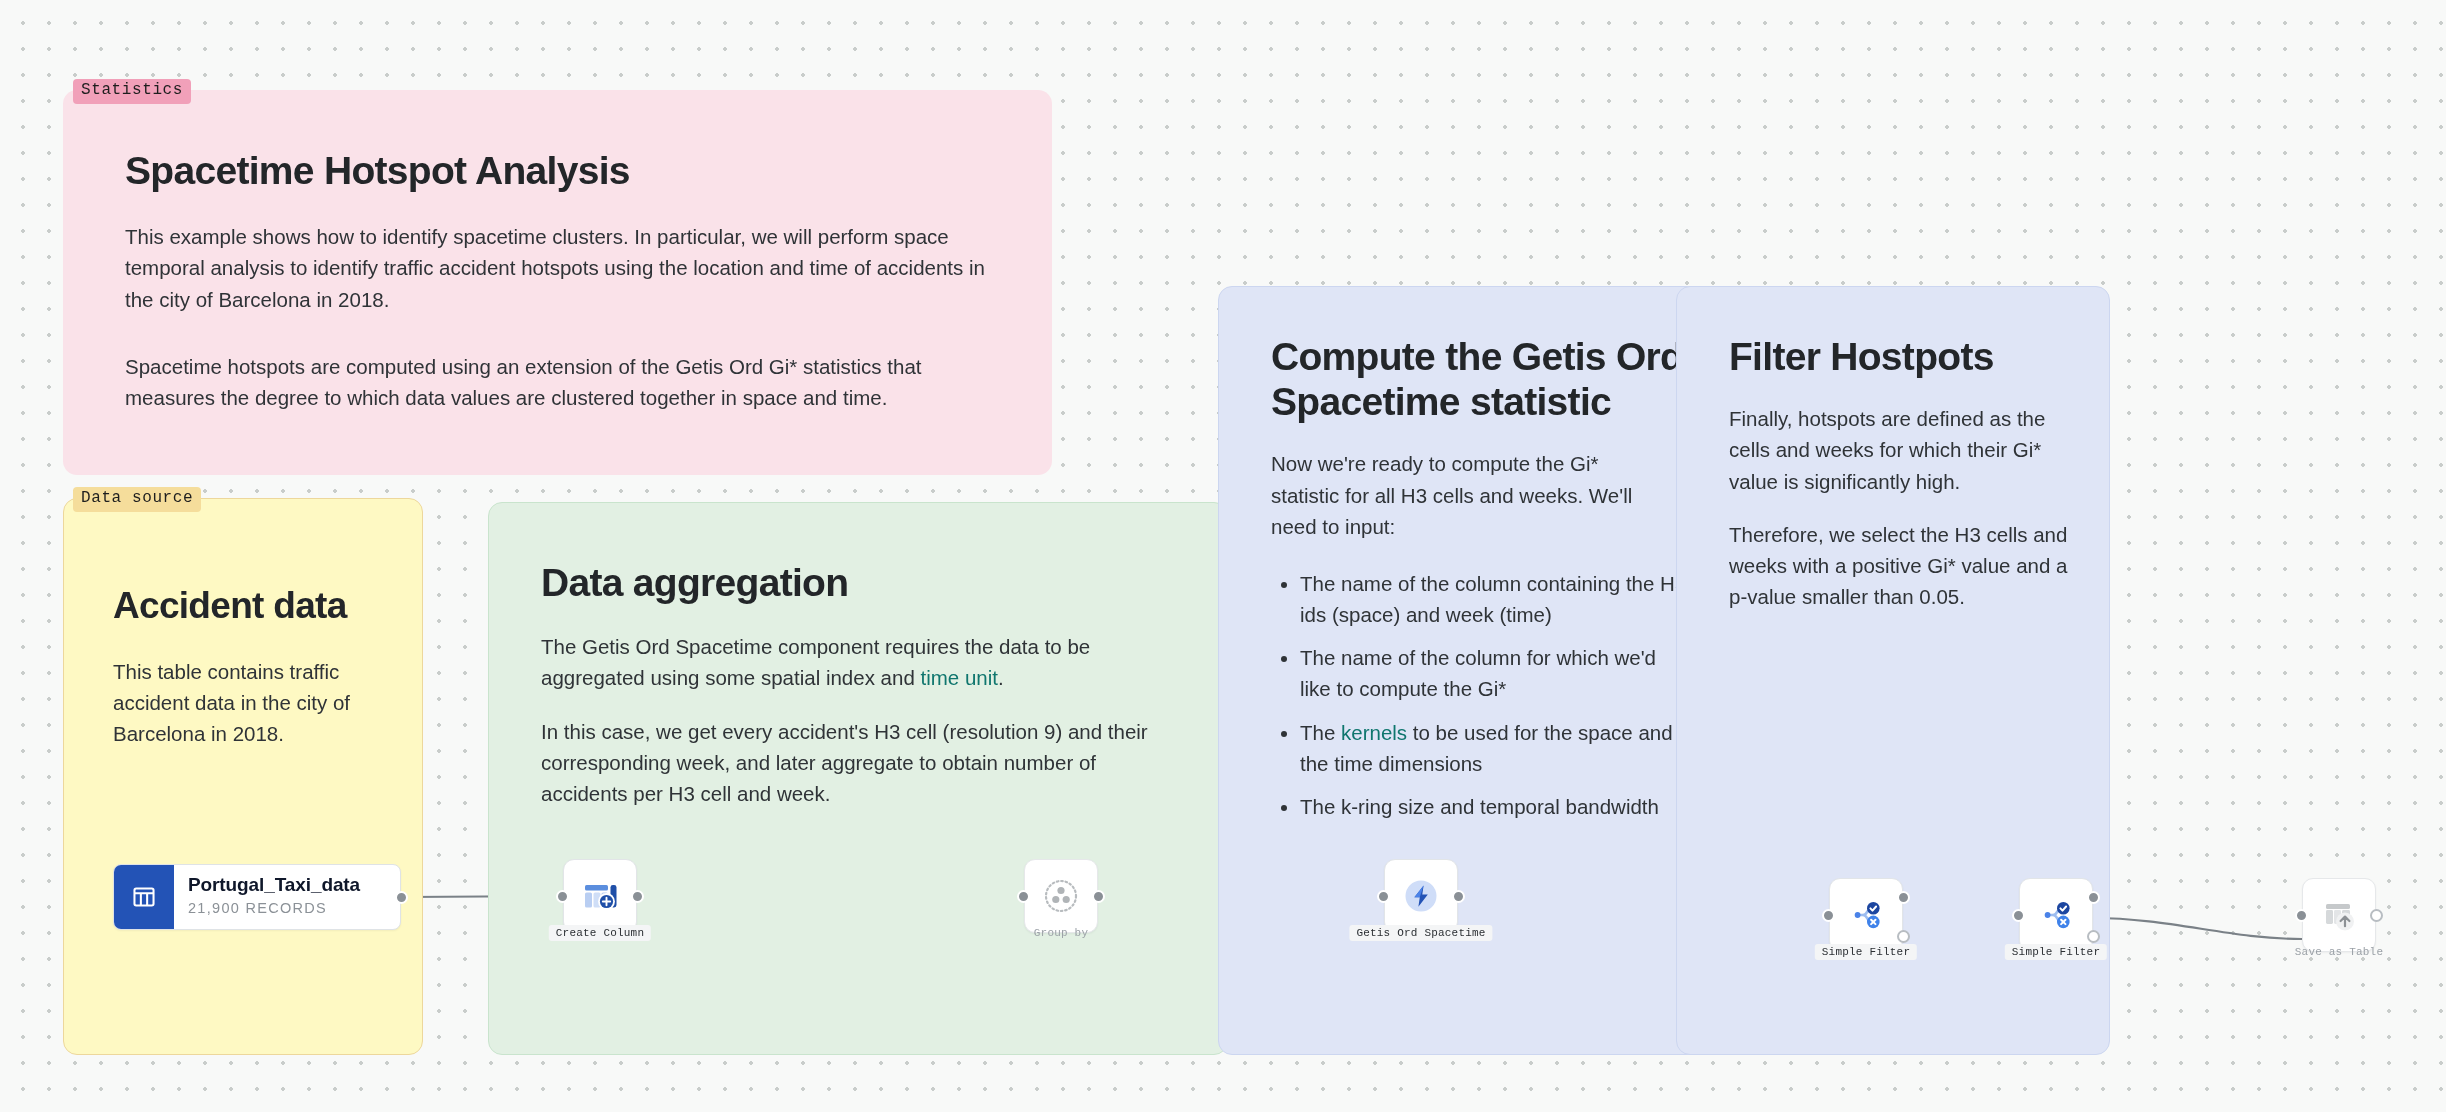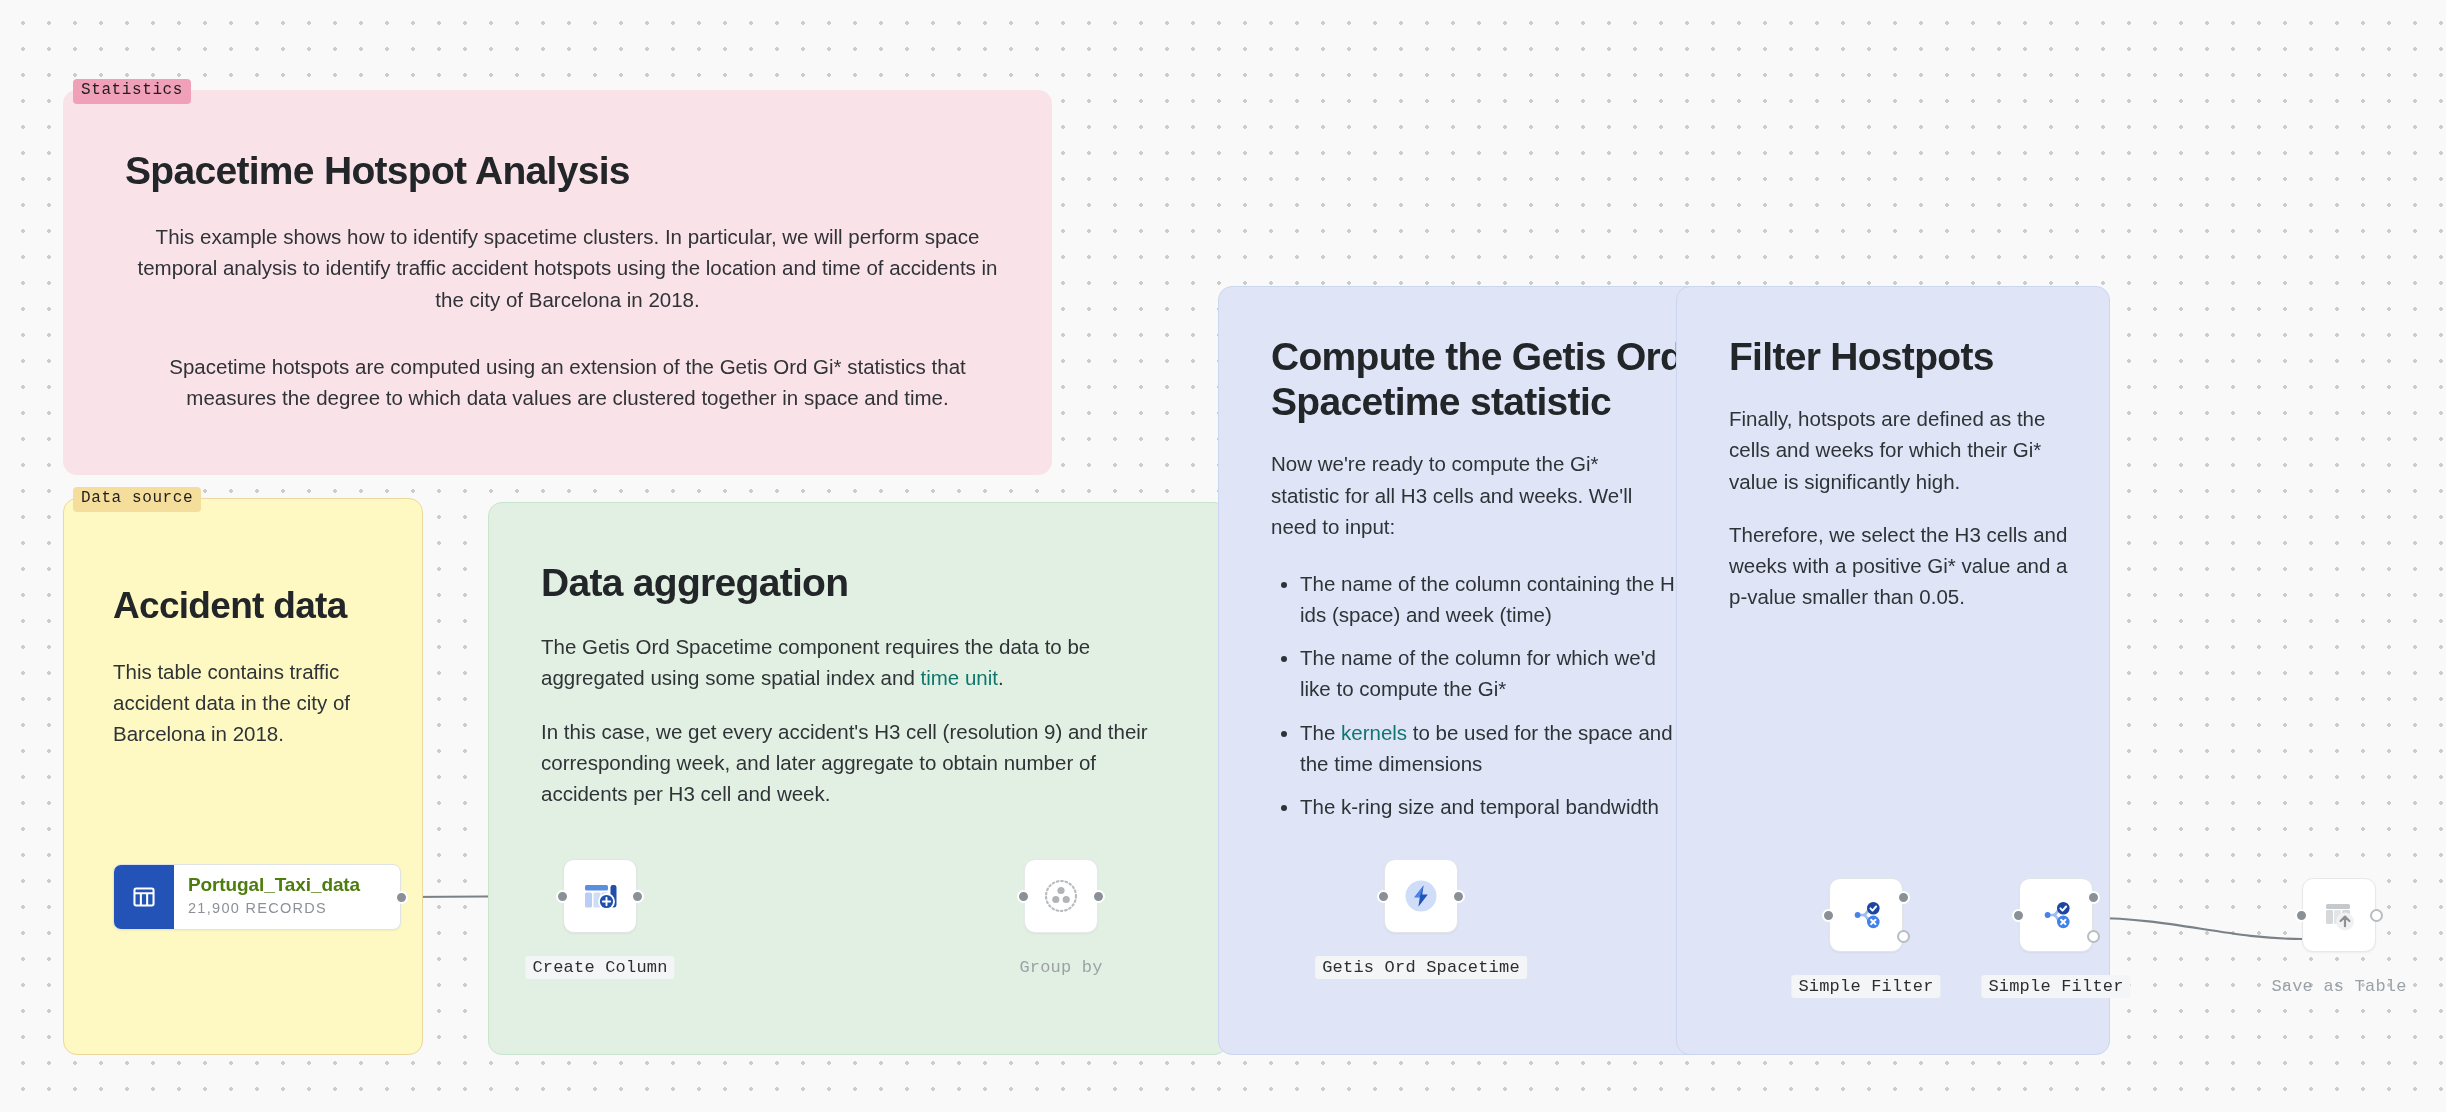--- a/index.html
+++ b/index.html
@@ -72,21 +72,21 @@
   .panel.pink   { background: #fae2e9; padding-left: 12px; }
   .panel.pink   > .panel-tag { background: #f1a0b9; }
   .panel.amber  { background: #fef9c3; border-color: #edd79c; }
   .panel.amber  > .panel-tag { background: #f5dd9b; }
   .panel.green  { background: #e2f0e3; border-color: #c9e4cd; }
   .panel.blue   { background: #dfe5f6; border-color: #ccd6f0; }
 
   
   #panel-statistics { left: 63px;   top: 90px;  width: 989px; height: 385px; }
   #panel-statistics h2 { margin: 57px 0 0 49px; }
-  #panel-statistics p  { margin: 28px 0 0 49px; width: 885px; text-align: center; }
+  #panel-statistics p  { margin: 28px 0 0 49px; width: 885px; }
   #panel-statistics p + p { margin-top: 36px; }
 
   #panel-datasource { left: 63px;   top: 498px; width: 360px; height: 557px; }
   #panel-datasource h2 { margin: 86px 0 0 49px; font-size: 37px; }
   #panel-datasource p  { margin: 28px 0 0 49px; width: 262px; }
 
   #panel-aggregation { left: 488px;  top: 502px; width: 740px; height: 553px; }
   #panel-aggregation h2 { margin: 57px 0 0 52px; }
   #panel-aggregation p  { margin: 26px 0 0 52px; width: 625px; }
   #panel-aggregation p + p { margin-top: 22px; }
@@ -126,21 +126,21 @@
     justify-content: center;
     flex: 0 0 60px;
   }
   .src-text {
     flex: 1;
     padding: 10px 0 0 14px;
   }
   .src-title {
     font-size: 19px;
     font-weight: 700;
-    color: #4d7c0f;
+    color: #0f172a;
     letter-spacing: -0.1px;
     line-height: 1.1;
   }
   .src-sub {
     margin-top: 4px;
     font-size: 14.5px;
     letter-spacing: 1.3px;
     color: #8b9197;
     font-weight: 400;
   }
@@ -156,24 +156,24 @@
     align-items: center;
     justify-content: center;
     box-shadow: 0 1px 2px rgba(16,24,40,.05);
   }
   .sq-node.disabled { border-color: #e6e8ea; }
 
   .node-label {
     position: absolute;
     left: 50%;
     transform: translateX(-50%);
-    top: 97px;
+    top: 66px;
     white-space: nowrap;
     font-family: "Liberation Mono", "DejaVu Sans Mono", monospace;
-    font-size: 17px;
+    font-size: 11px;
     color: #2b2f33;
     background: #f4f5f6;
     border-radius: 3px;
     padding: 2px 7px;
     letter-spacing: 0.2px;
   }
   .node-label.plain { background: transparent; color: #9ba1a7; }
 
   
   .port {

